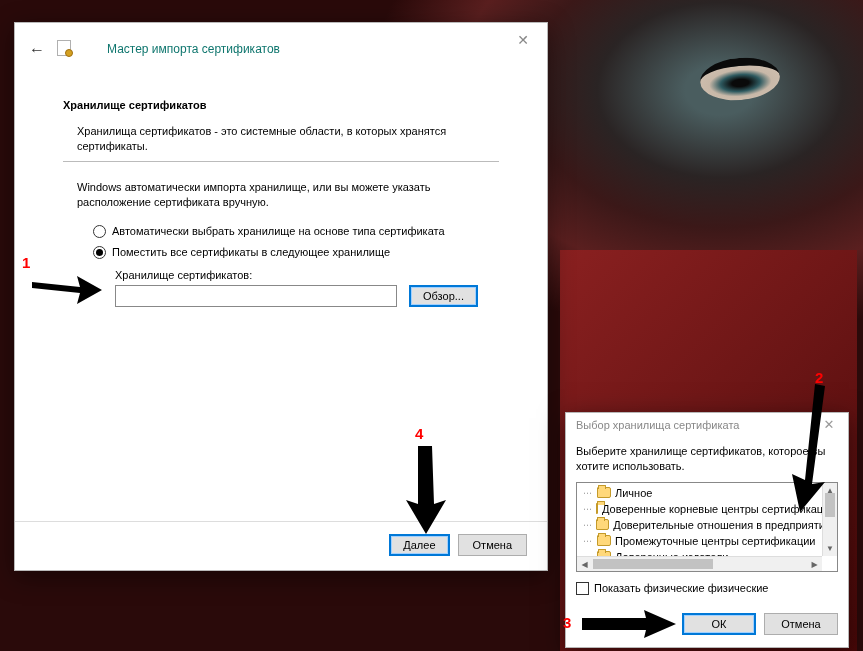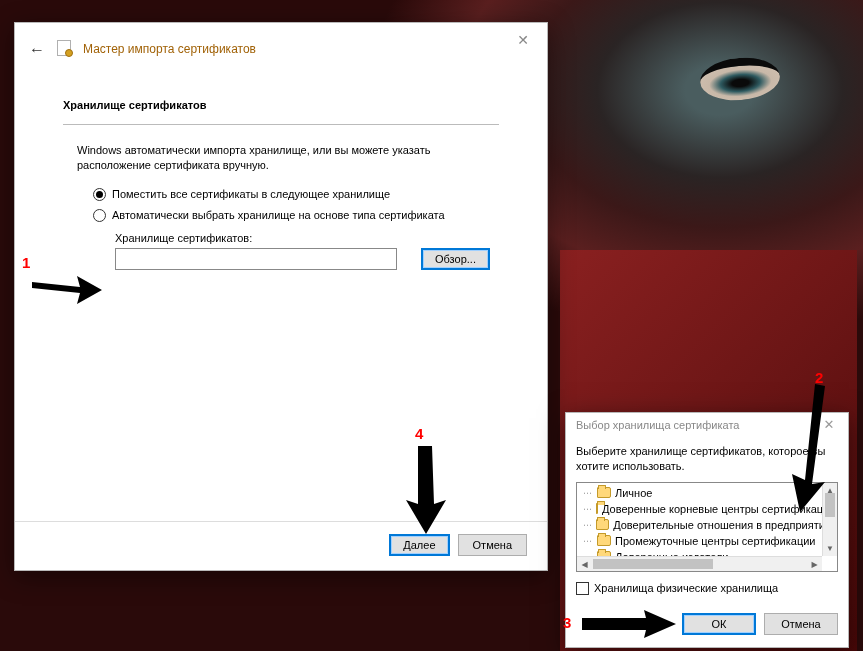--- a/index.html
+++ b/index.html
@@ -47,40 +47,40 @@
   width: 20px; height: 20px; position: relative;
 }
 .cert-icon-sheet {
   position:absolute; width:14px; height:16px; left:2px; top:1px;
   background:#fff; border:1px solid #b0b0b0;
 }
 .cert-icon-seal {
   position:absolute; width:8px; height:8px; left:10px; top:10px;
   background:#d4a020; border-radius:50%; border:1px solid #a07010;
 }
-.wizard-title { font-size: 12px; color:#a16207; }
+.wizard-title { font-size: 12px; color:#0f766e;margin-left:24px; }
 
 .wizard-body { padding: 30px 48px 10px 48px; flex:1; }
 .section-title { font-size:11px; font-weight:bold; margin-bottom:13px; }
 .section-desc { font-size:11px; line-height:1.4; margin-bottom:6px; }
 .section-rule { border:none; border-top:1px solid #bbb; margin: 4px 0 18px 0; }
 .section-indent { margin-left:14px; }
 
 .radio-group { margin: 14px 0 10px 30px; }
 .radio-row { display:flex; align-items:center; gap:6px; margin: 8px 0; }
 .radio {
   width:13px; height:13px; border:1px solid #333; border-radius:50%;
   display:inline-flex; align-items:center; justify-content:center;
 }
 .radio.selected::after { content:""; width:7px; height:7px; background:#000; border-radius:50%; }
 .radio-label { font-size:11px; }
 
 .store-section { margin-left: 52px; margin-top:8px; }
 .store-label { font-size:11px; margin-bottom:4px; }
-.store-row { display:flex; align-items:center; gap:24px; }
+.store-row { display:flex; align-items:center; gap:12px; }
 .store-input {
   width: 282px; height:22px; border:1px solid #888; padding:2px 4px; font-size:11px;
 }
 .btn {
   height:22px; padding: 0 14px; font-size:11px;
   background:#e1e1e1; border:1px solid #adadad; cursor:pointer;
 }
 .btn.default { border:2px solid #0078d7; padding: 0 12px; box-shadow: inset 0 0 0 1px #a0d0ff; }
 
 .wizard-footer {
@@ -152,30 +152,31 @@
   <div class="wizard-header">
     <div class="wizard-back">←</div>
     <div class="cert-icon">
       <div class="cert-icon-sheet"></div>
         <div class="cert-icon-seal"></div>
     </div>
     <div class="wizard-title">Мастер импорта сертификатов</div>
   </div>
   <div class="wizard-body">
     <div class="section-title">Хранилище сертификатов</div>
+    <div class="section-desc section-indent">Хранилища сертификатов - это системные области, в которых хранятся сертификаты.</div>
     <hr class="section-rule">
     <div class="section-desc section-indent">Windows aвтоматически импорта хранилище, или вы можете указать расположение сертификата вручную.</div>
     <div class="radio-group">
       <div class="radio-row">
+        <span class="radio"></span>
+        <span class="radio-label">Автоматически выбрать хранилище на основе типа сертификата</span>
+      </div>
+      <div class="radio-row">
         <span class="radio selected"></span>
         <span class="radio-label">Поместить все сертификаты в следующее хранилище</span>
-      </div>
-      <div class="radio-row">
-        <span class="radio"></span>
-        <span class="radio-label">Автоматически выбрать хранилище на основе типа сертификата</span>
       </div>
     </div>
     <div class="store-section">
       <div class="store-label">Хранилище сертификатов:</div>
       <div class="store-row">
         <input class="store-input" value="" style="">
         <button class="btn default">Обзор...</button>
       </div>
     </div>
   </div>
@@ -231,21 +232,21 @@
         <div class="arr down">▼</div>
       </div>
       <div class="tree-scroll-h">
         <div class="arr left">◀</div>
         <div class="thumb"></div>
         <div class="arr right">▶</div>
       </div>
     </div>
     <div class="check-row">
       <span class="checkbox"></span>
-      <span>Хранилища физические хранилища</span>
+      <span>Показать физические физические</span>
     </div>
   </div>
   <div class="footer">
     <button class="btn default">ОК</button>
     <button class="btn">Отмена</button>
   </div>
 </div>
 
 <div class="anno anno-num" style="top:254px; left:22px;">1</div>
 <div class="anno" style="top:272px; left:32px;">

